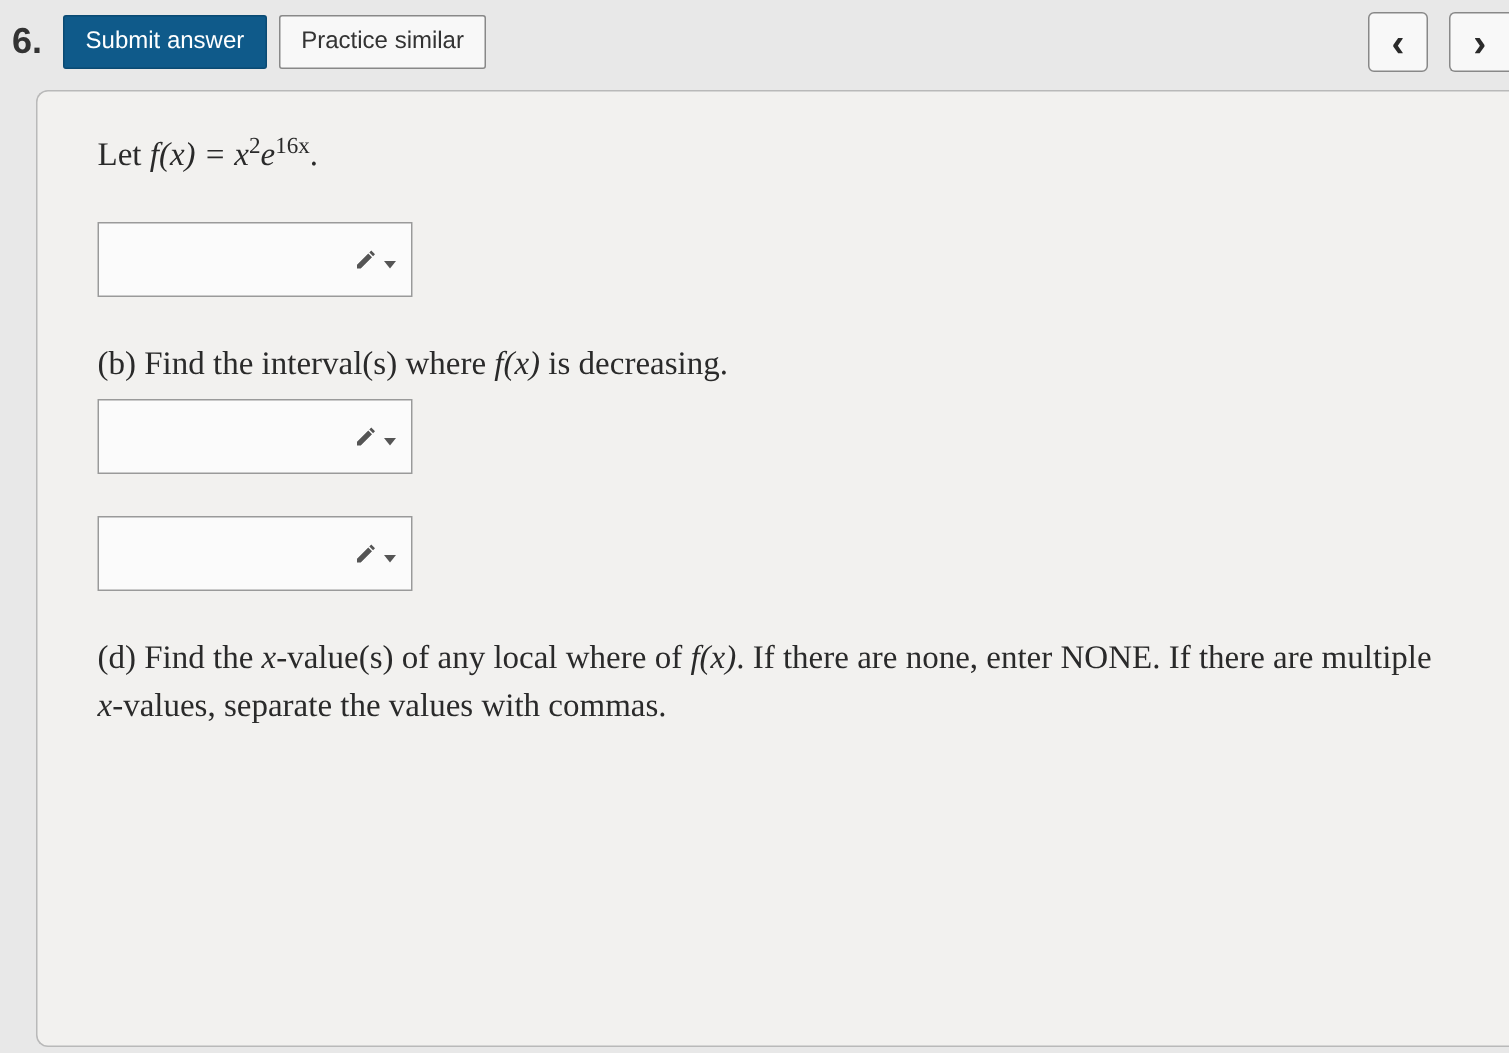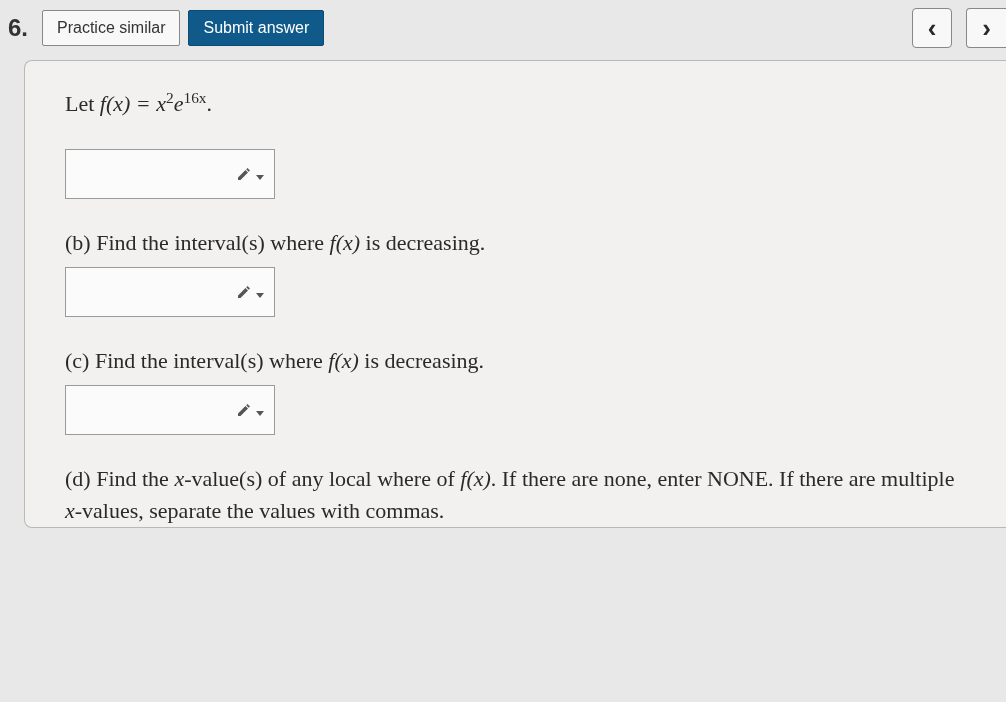--- a/index.html
+++ b/index.html
@@ -62,21 +62,21 @@
     margin-right: 6px;
   }
   .navbtn:last-child { margin-right: 0; border-top-right-radius:0; border-bottom-right-radius:0; border-right:none;}
   .panel {
     margin: 0 0 0 24px;
     background: #f2f1ef;
     border: 1px solid #b9b9b9;
     border-right: none;
     border-radius: 8px 0 0 8px;
     padding: 28px 40px 20px 40px;
-    height: 468px;
+    height: 638px;
   }
   .prompt {
     font-size: 22px;
     margin-bottom: 32px;
   }
   .part {
     font-size: 22px;
     line-height: 1.45;
     margin-bottom: 8px;
   }
@@ -117,22 +117,22 @@
     margin-top: 6px;
   }
   .mathit { font-style: italic; font-family: 'Times New Roman', serif; }
   sup { font-size: 0.7em; }
 </style>
 </head>
 <body>
 
 <div class="topbar">
   <span class="qnum">6.</span>
+  <button class="btn btn-primary">Submit answer</button>
   <button class="btn btn-light">Practice similar</button>
-  <button class="btn btn-primary">Submit answer</button>
   <div class="spacer"></div>
   <div class="navbtn">
     <span style="font-size:26px;font-weight:bold;line-height:1;">‹</span>
   </div>
   <div class="navbtn">
     <span style="font-size:26px;font-weight:bold;line-height:1;">›</span>
   </div>
 </div>
 
 <div class="panel">
@@ -157,23 +157,20 @@
   <div class="answerbox">
     <input type="text" value="" style="">
     <span class="pencil">
       <svg width="16" height="16" viewBox="0 0 16 16">
           <path d="M2 11.5 L9.5 4 L12 6.5 L4.5 14 L2 14 Z M10.2 3.3 L11.5 2 L14 4.5 L12.7 5.8 Z" fill="#555"></path>
         </svg>
       <span class="caret-down"></span>
     </span>
   </div>
 
-  <div class="part">
-    <span>(c)</span><span> Find the interval(s) where </span><span class="mathit">f(x)</span><span> is decreasing.</span>
-  </div>
   <div class="answerbox">
     <input type="text" value="" style="">
     <span class="pencil">
       <svg width="16" height="16" viewBox="0 0 16 16">
           <path d="M2 11.5 L9.5 4 L12 6.5 L4.5 14 L2 14 Z M10.2 3.3 L11.5 2 L14 4.5 L12.7 5.8 Z" fill="#555"></path>
         </svg>
       <span class="caret-down"></span>
     </span>
   </div>
 

